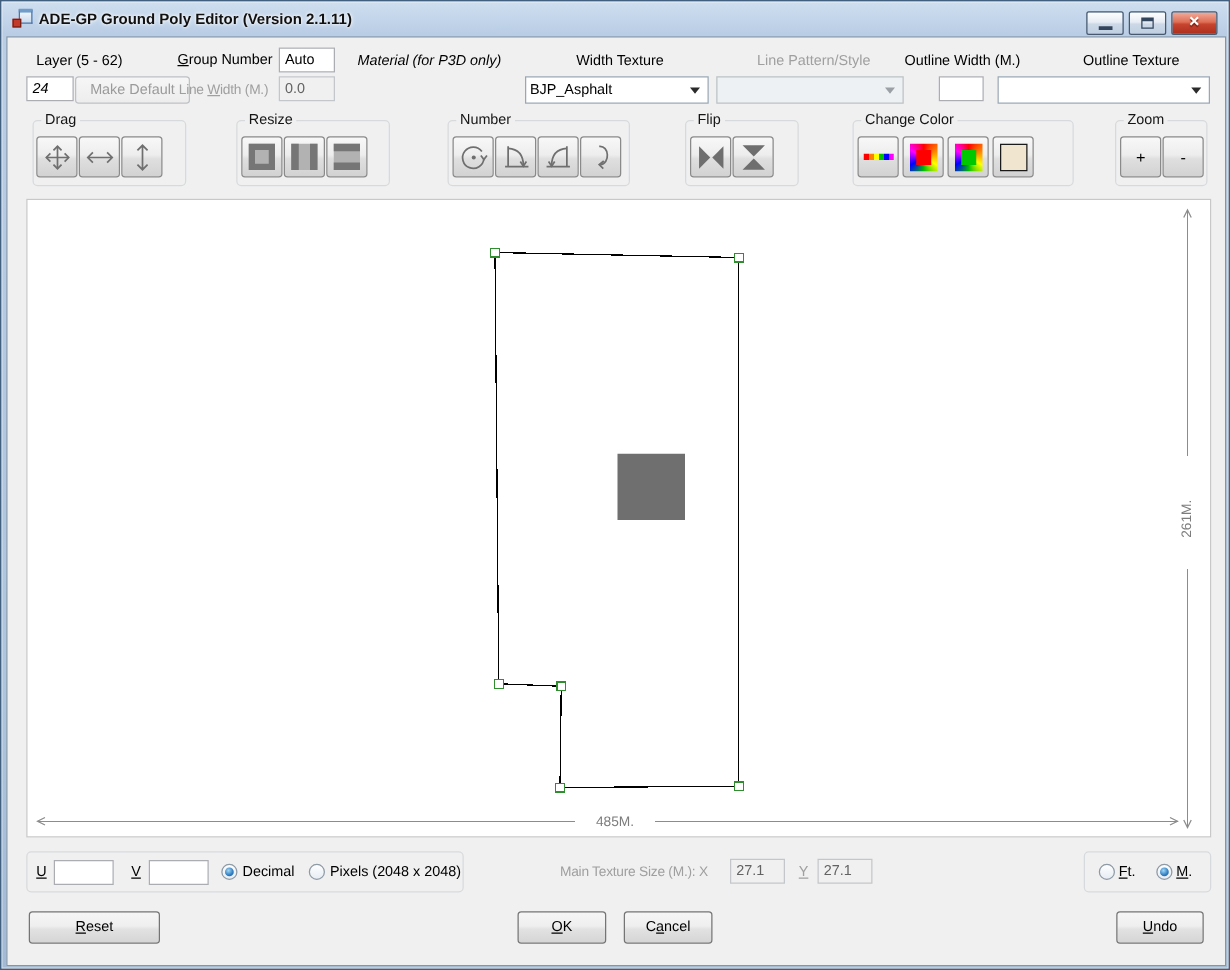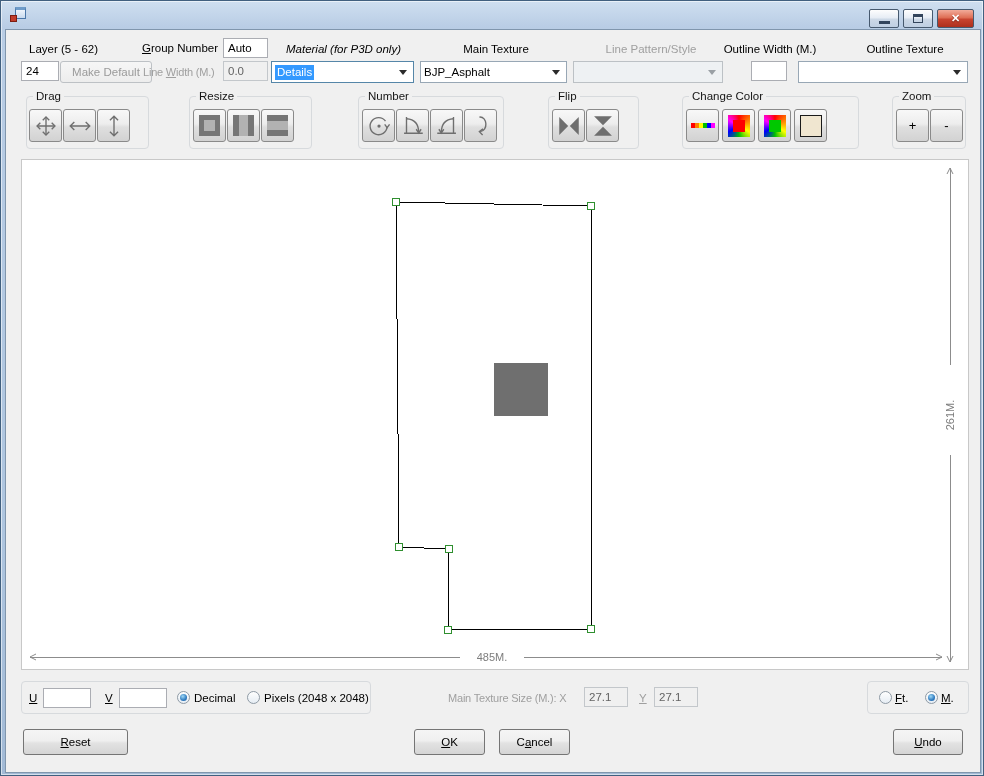--- a/index.html
+++ b/index.html
@@ -74,52 +74,49 @@
 </head>
 <body>
 
 <div class="window">
 
   <div class="titlebar">
     <div class="app-icon">
       <div class="win"></div>
       <div class="red"></div>
     </div>
+    <div class="title-text">ADE-GP Ground Poly Editor (Version 2.1.11)</div>
     <div class="winbtns">
       <div class="wb min">
           <div class="min-glyph"></div>
         </div>
       <div class="wb max">
           <div class="max-glyph"></div>
         </div>
       <div class="wb close">
           <span class="x-glyph">✕</span>
         </div>
     </div>
   </div>
 
   <div class="client"></div>
 
   <div class="lbl center" style="left:10px;top:41px;width:105px;">Layer (5 - 62)</div>
   <div class="lbl" style="left:141px;top:40px;"><u>G</u>roup Number</div>
   <input class="tbox" style="left: 222px; top: 37px; width: 45px;" value="Auto">
   <div class="lbl center" style="left:280px;top:41px;width:125px;font-style:italic;">Material (for P3D only)</div>
-  <div class="lbl center" style="left:440px;top:41px;width:110px;">Main Texture</div>
+  <div class="lbl center" style="left:440px;top:41px;width:110px;">Width Texture</div>
   <div class="lbl gray center" style="left:595px;top:41px;width:110px;">Line Pattern/Style</div>
   <div class="lbl center" style="left:713px;top:41px;width:112px;">Outline Width (M.)</div>
   <div class="lbl center" style="left:845px;top:41px;width:118px;">Outline Texture</div>
 
-  <input class="tbox" style="left: 20px; top: 60px; width: 38px;" value="24">
+  <input class="tbox" style="left: 20px; top: 60px; width: 38px; font-style: italic;" value="24">
   <div class="wbtn disabled" style="left:59px;top:60px;width:92px;height:22px;">Make Default</div>
   <div class="lbl gray tight" style="left:142px;top:64px;">Line <u>W</u>idth (M.)</div>
   <input class="tbox dis" style="left: 222px; top: 60px; width: 45px;" value="0.0">
-  <div class="combo focused" style="left:270px;top:60px;width:143px;">
-    <span class="val selected">Details</span>
-    <div class="arrow"></div>
-  </div>
   <div class="combo" style="left:419px;top:60px;width:147px;">
     <span class="val">BJP_Asphalt</span>
     <div class="arrow"></div>
   </div>
   <div class="combo disabled" style="left:572px;top:60px;width:150px;">
     <span class="val"></span>
     <div class="arrow"></div>
   </div>
   <input class="tbox" style="left: 750px; top: 60px; width: 36px;" value="">
   <div class="combo" style="left:797px;top:60px;width:170px;">

